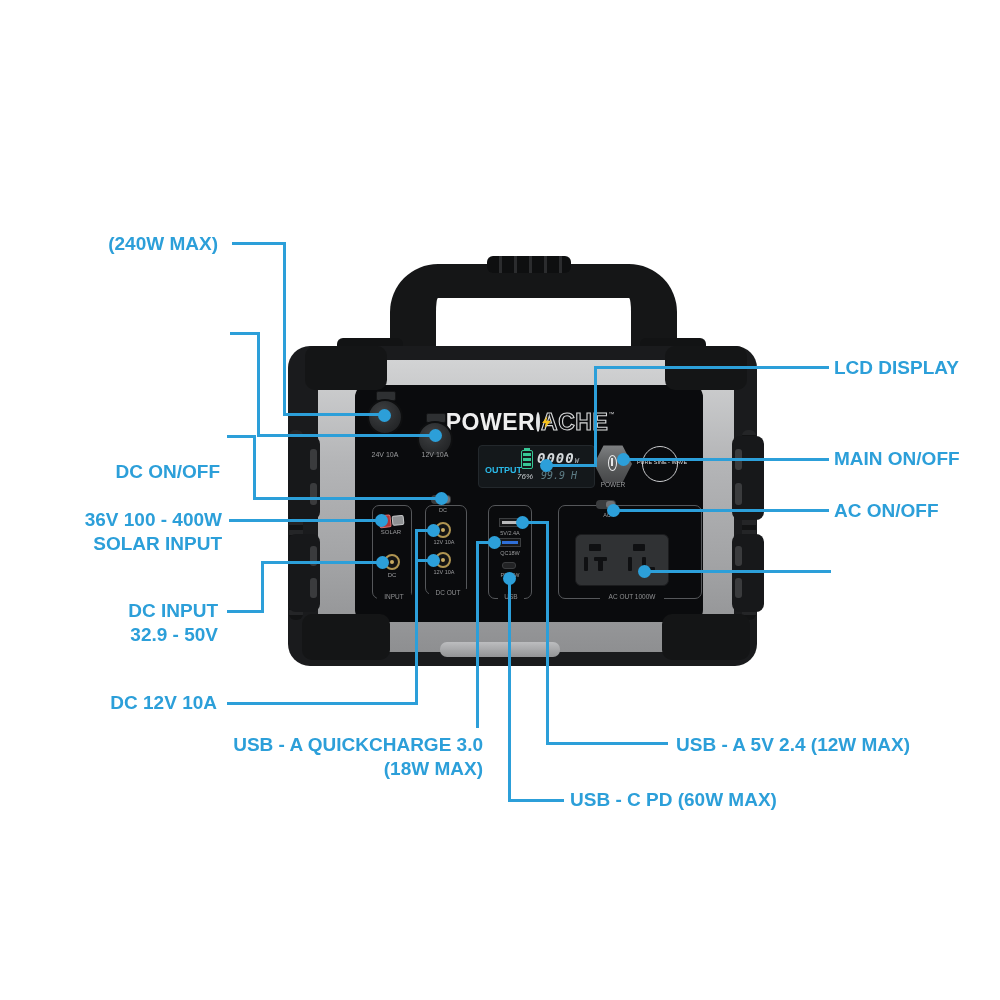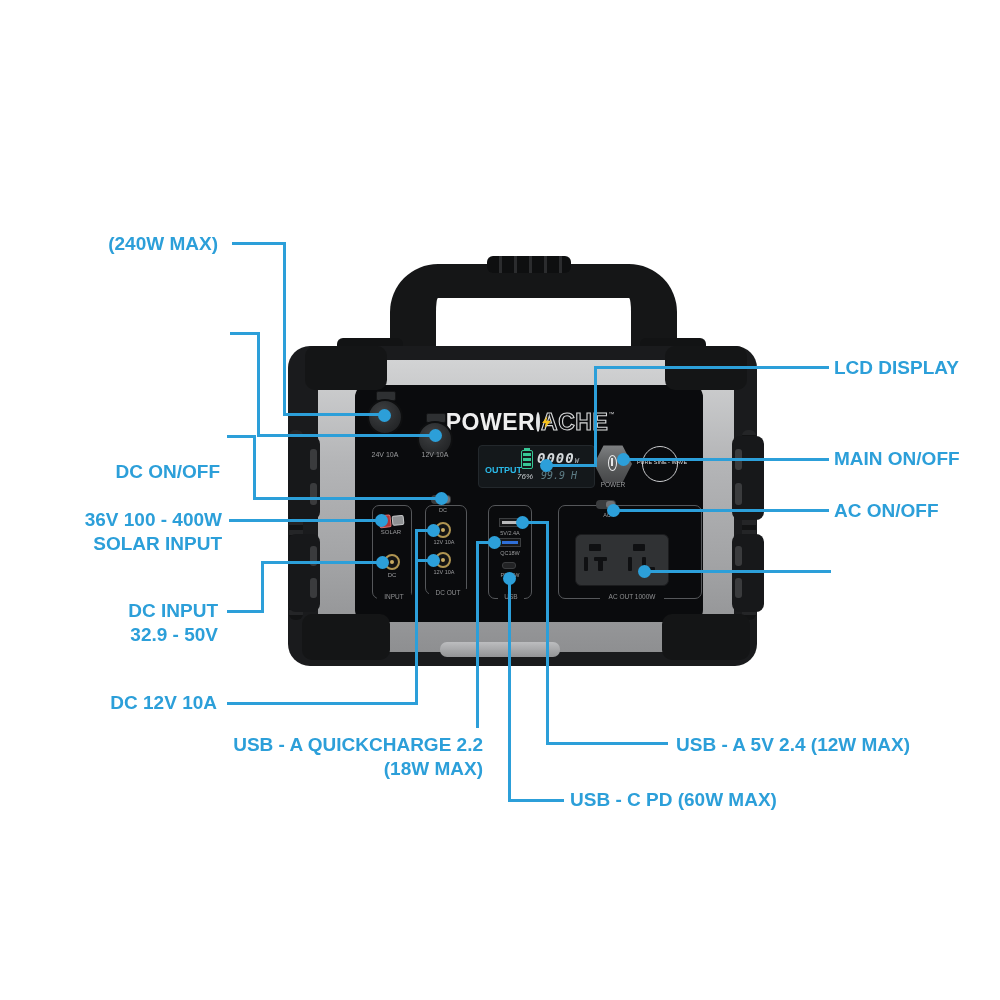--- a/index.html
+++ b/index.html
@@ -251,21 +251,21 @@
       <div>SOLAR INPUT</div>
   </div>
   <div class="lbl r" style="right:782px;top:599px;">
     <div>DC INPUT</div>
       <div>32.9 - 50V</div>
   </div>
   <div class="lbl r" style="right:783px;top:691px;">
     <div>DC 12V 10A</div>
   </div>
   <div class="lbl r" style="right:517px;top:733px;">
-    <div>USB - A QUICKCHARGE 2.2</div>
+    <div>USB - A QUICKCHARGE 3.0</div>
       <div>(18W MAX)</div>
   </div>
   <div class="lbl l" style="left:570px;top:788px;text-align:right;">
     <div>USB - C PD (60W MAX)</div>
   </div>
   <div class="lbl l" style="left:676px;top:733px;">
     <div>USB - A 5V 2.4 (12W MAX)</div>
   </div>
   <div class="lbl l" style="left:834px;top:356px;">
     <div>LCD DISPLAY</div>

